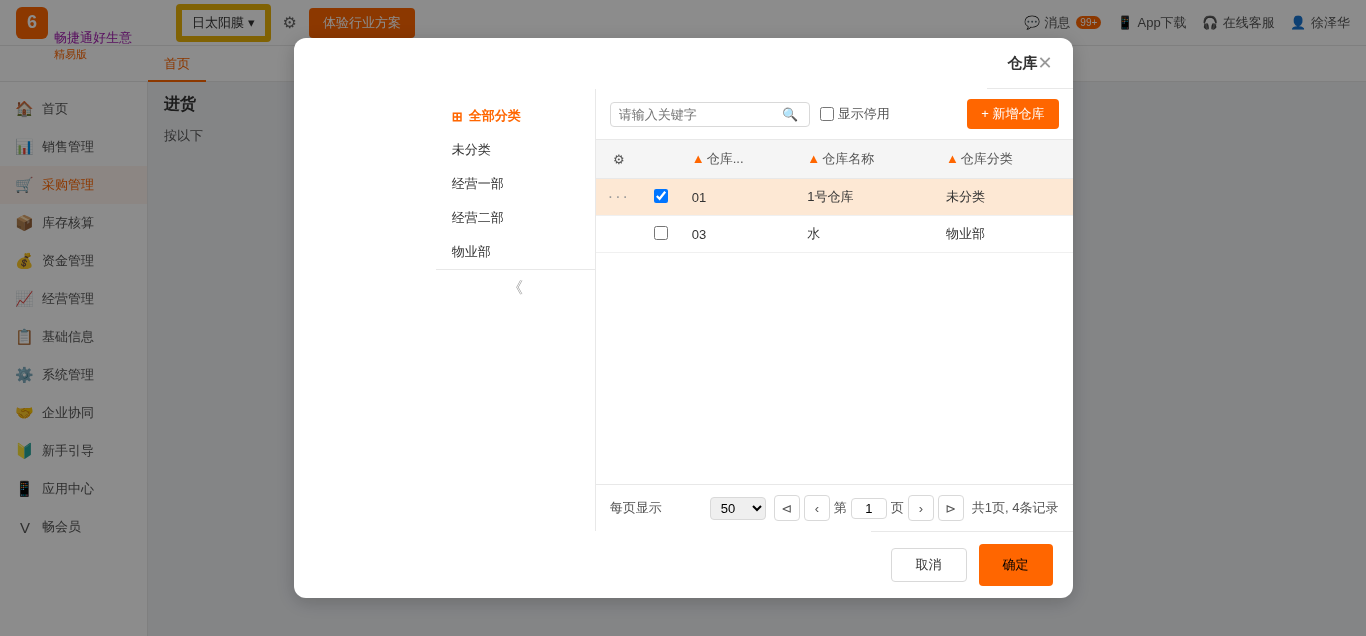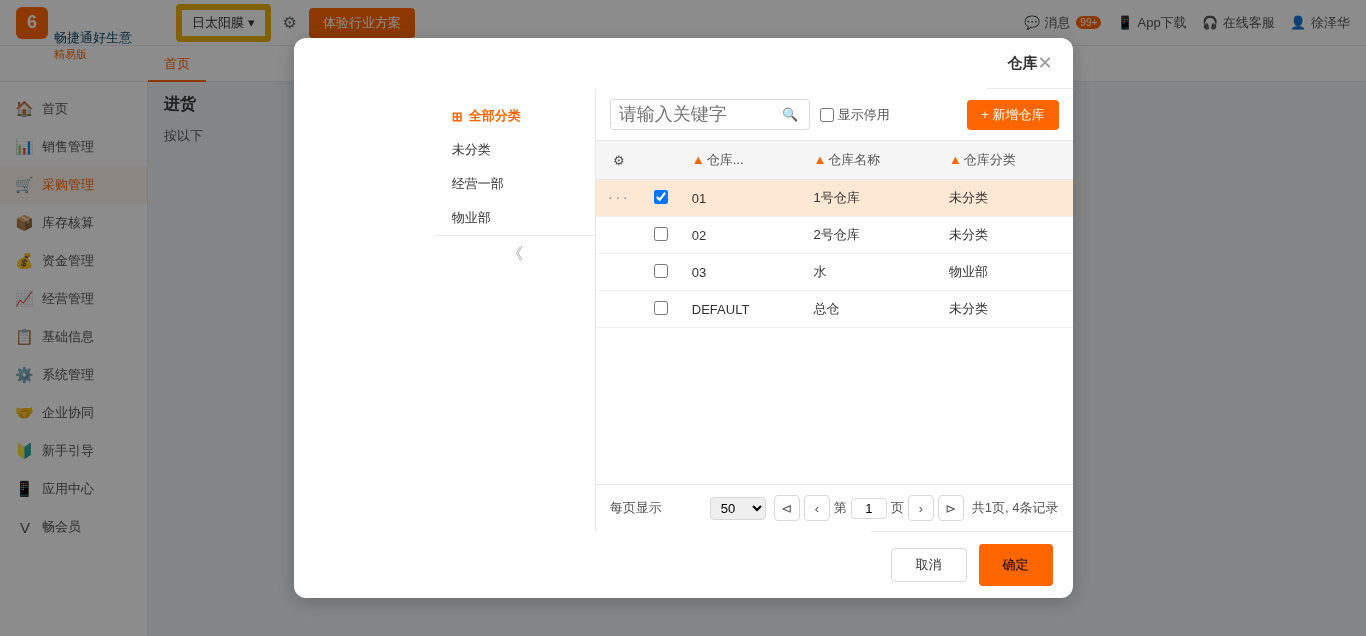--- a/index.html
+++ b/index.html
@@ -17,21 +17,21 @@
     }
     .logo-area {
       display: flex; align-items: center; gap: 6px;
       width: 148px;
     }
     .logo-icon {
       width: 32px; height: 32px; background: #f60; border-radius: 6px;
       display: flex; align-items: center; justify-content: center;
       color: #fff; font-weight: bold; font-size: 18px;
     }
-    .logo-text { font-size: 13px; color: #0c4a6e; line-height: 1.3; margin-top: 47px; }
+    .logo-text { font-size: 13px; color: #a21caf; line-height: 1.3; margin-top: 47px; }
     .logo-sub { font-size: 11px; color: #f60; font-family: Liberation Mono, monospace; }
     .store-selector {
       display: flex; align-items: center; gap: 4px;
       border: 6px solid #eab308; border-radius: 4px;
       padding: 4px 10px; cursor: pointer; color: #333;
     }
     .header-btn-orange {
       background: #f60; color: #fff; border: none; border-radius: 4px;
       padding: 6px 14px; cursor: pointer; font-size: 13px;
     }
@@ -135,21 +135,21 @@
     .modal-main { flex: 1; display: flex; flex-direction: column; overflow: hidden; }
     .modal-toolbar {
       display: flex; align-items: center; gap: 10px; padding: 10px 14px;
       border-bottom: 1px solid #e8e8e8;
     }
     .search-input-wrap {
       display: flex; align-items: center; border: 1px solid #d9d9d9; border-radius: 4px;
       padding: 4px 8px; gap: 4px; flex: 0 0 200px;
     }
     .search-input-wrap input {
-      border: none; outline: none; font-size: 18px; color: #333; width: 160px;
+      border: none; outline: none; font-size: 13px; color: #333; width: 160px;
     }
     .show-disabled-wrap { display: flex; align-items: center; gap: 4px; color: #555; font-size: 13px; }
     .add-btn {
       margin-left: auto;
       background: #f60; color: #fff; border: none; border-radius: 4px;
       padding: 6px 14px; cursor: pointer; font-size: 13px;
     }
 
     
     .modal-table-wrap { flex: 1; overflow-y: auto; }
@@ -316,20 +316,23 @@
       <div class="modal-sidebar">
         <div class="modal-sidebar-item active">
           <span>⊞</span>
           <span>全部分类</span>
         </div>
         <div class="modal-sidebar-item">
           <span>未分类</span>
         </div>
         <div class="modal-sidebar-item">
           <span>经营一部</span>
+        </div>
+        <div class="modal-sidebar-item">
+          <span>经营二部</span>
         </div>
         <div class="modal-sidebar-item">
           <span>物业部</span>
         </div>
         <div class="modal-sidebar-collapse">《</div>
       </div>
 
       <div class="modal-main">
 
         <div class="modal-toolbar">
@@ -367,45 +370,23 @@
       <td>1号仓库</td>
       <td>未分类</td>
     </tr>
                 <tr>
       <td>
         
       </td>
       <td class="th-check">
         <input type="checkbox" class="checkbox" style="">
       </td>
-      <td>02</td>
-      <td>2号仓库</td>
-      <td>未分类</td>
-    </tr>
-                <tr>
-      <td>
-        
-      </td>
-      <td class="th-check">
-        <input type="checkbox" class="checkbox" style="">
-      </td>
       <td>03</td>
       <td>水</td>
       <td>物业部</td>
-    </tr>
-                <tr>
-      <td>
-        
-      </td>
-      <td class="th-check">
-        <input type="checkbox" class="checkbox" style="">
-      </td>
-      <td>DEFAULT</td>
-      <td>总仓</td>
-      <td>未分类</td>
     </tr>
               </tbody>
           </table>
         </div>
 
         <div class="modal-footer-main">
           <span>每页显示</span>
           <div class="page-select">
             <select>
               <option>50</option>

